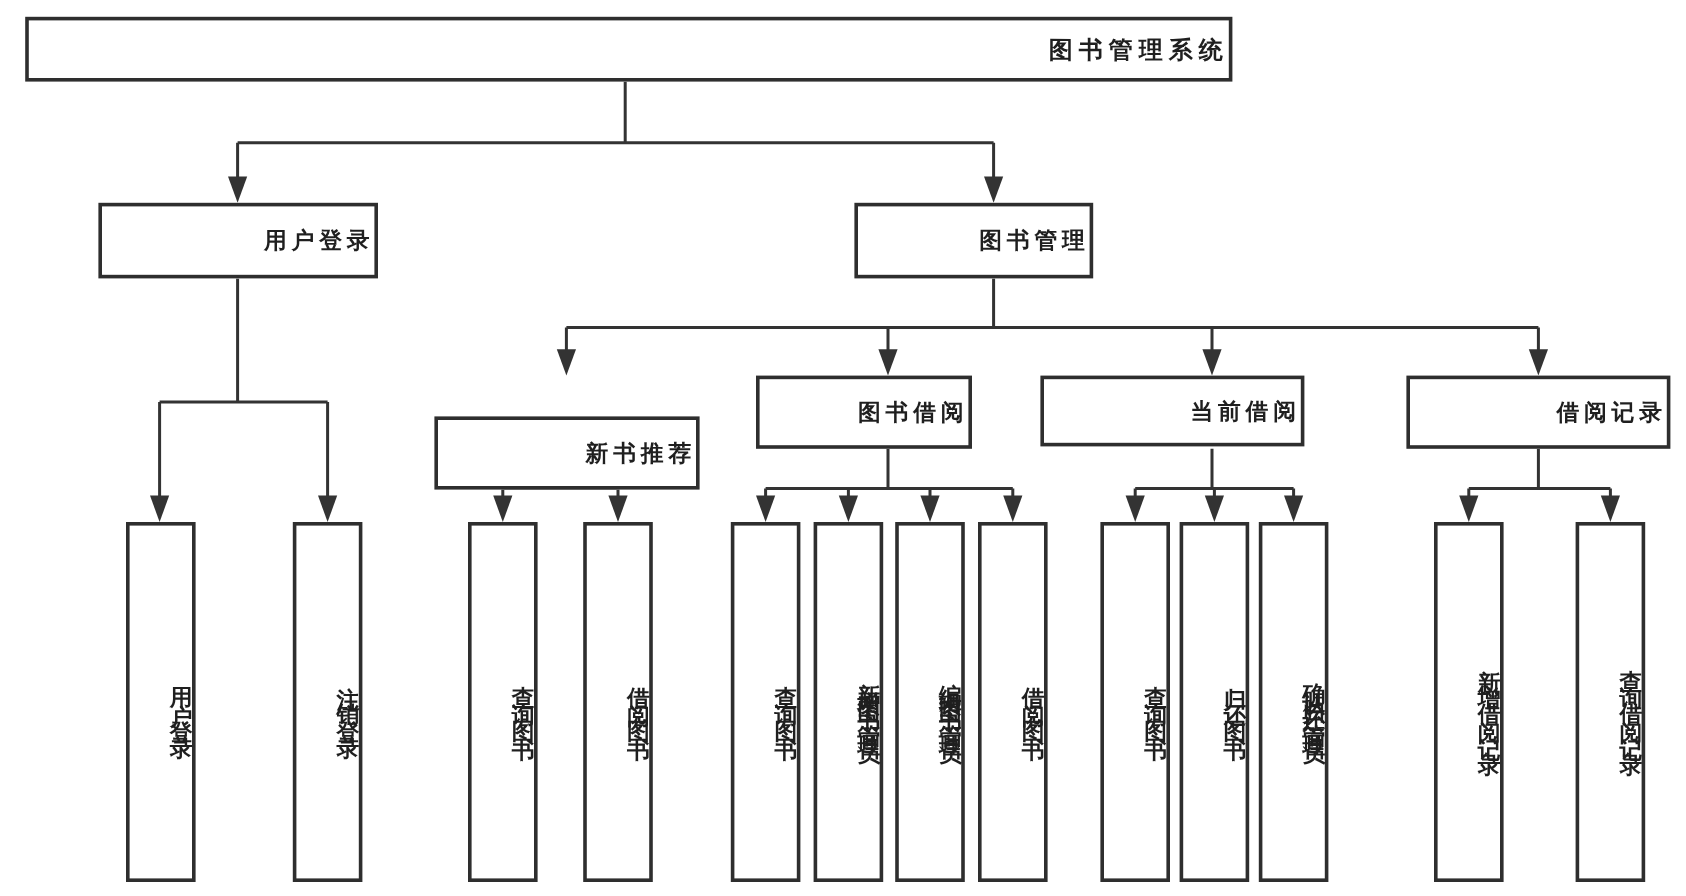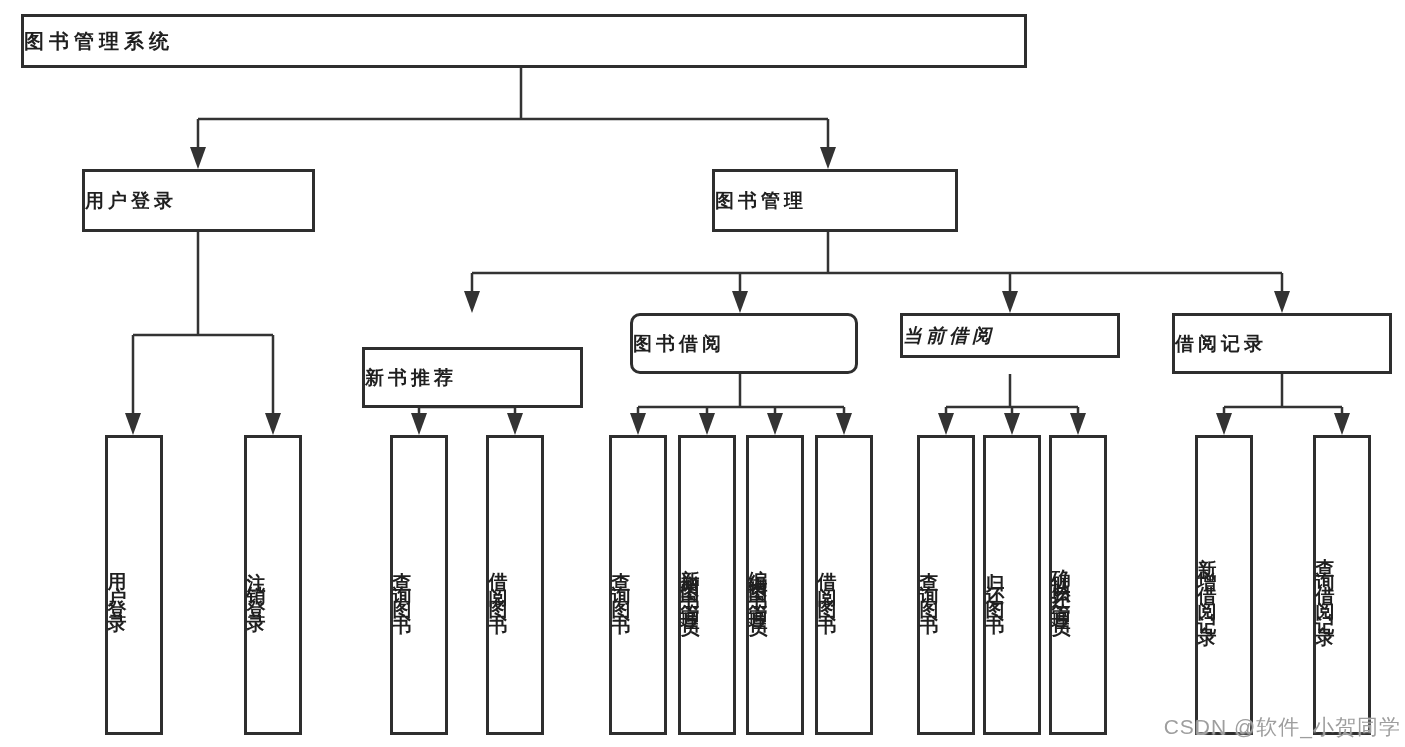--- a/index.html
+++ b/index.html
@@ -37,21 +37,21 @@
     fill:var(--line);
     stroke:none;
   }
   .node{
     position:absolute;
     box-sizing:border-box;
     border:3px solid var(--border);
     background:var(--box_bg);
     display:flex;
     align-items:center;
-    justify-content:flex-start;
+    justify-content:flex-end;
     text-align:center;
     color:var(--text);
   }
   .node .lbl{
     font-size:19px;
     font-weight:600;
     letter-spacing:4px;
     white-space:nowrap;
   }
   .node.root .lbl{
@@ -137,31 +137,31 @@
     </g>
   </svg>
 
   <div class="node root" style="left:21px;top:14px;width:1006px;height:54px;">
     <span class="lbl">图书管理系统</span>
   </div>
 
   <div class="node" style="left:82px;top:169px;width:233px;height:63px;">
     <span class="lbl">用户登录</span>
   </div>
-  <div class="node" style="left:712px;top:169px;width:246px;height:63px;">
+  <div class="node" style="left:712px;top:169px;width:199px;height:63px;">
     <span class="lbl">图书管理</span>
   </div>
 
   <div class="node" style="left:362px;top:313px;width:221px;height:61px;margin-top:34px;">
     <span class="lbl">新书推荐</span>
   </div>
-  <div class="node" style="left:630px;top:313px;width:228px;height:61px;border-radius:10px;">
+  <div class="node" style="left:630px;top:313px;width:180px;height:61px;">
     <span class="lbl">图书借阅</span>
   </div>
-  <div class="node" style="left:900px;top:313px;width:220px;height:45px;font-style:italic;">
+  <div class="node" style="left:867px;top:313px;width:220px;height:59px;">
     <span class="lbl">当前借阅</span>
   </div>
   <div class="node" style="left:1172px;top:313px;width:220px;height:61px;font-family:Liberation Serif, serif;">
     <span class="lbl">借阅记录</span>
   </div>
 
   <div class="node leaf" style="left:105px;top:435px;width:58px;height:300px;">
     <span class="lbl">用户登录</span>
   </div>
   <div class="node leaf" style="left:244px;top:435px;width:58px;height:300px;">
@@ -198,15 +198,14 @@
     <span class="lbl">确认归还（管理员）</span>
   </div>
 
   <div class="node leaf" style="left:1195px;top:435px;width:58px;height:300px;">
     <span class="lbl">新增借阅记录</span>
   </div>
   <div class="node leaf" style="left:1313px;top:435px;width:58px;height:300px;">
     <span class="lbl">查询借阅记录</span>
   </div>
 
-  <div class="watermark">CSDN @软件_小贺同学</div>
 
 </div>
 
 </body></html>

